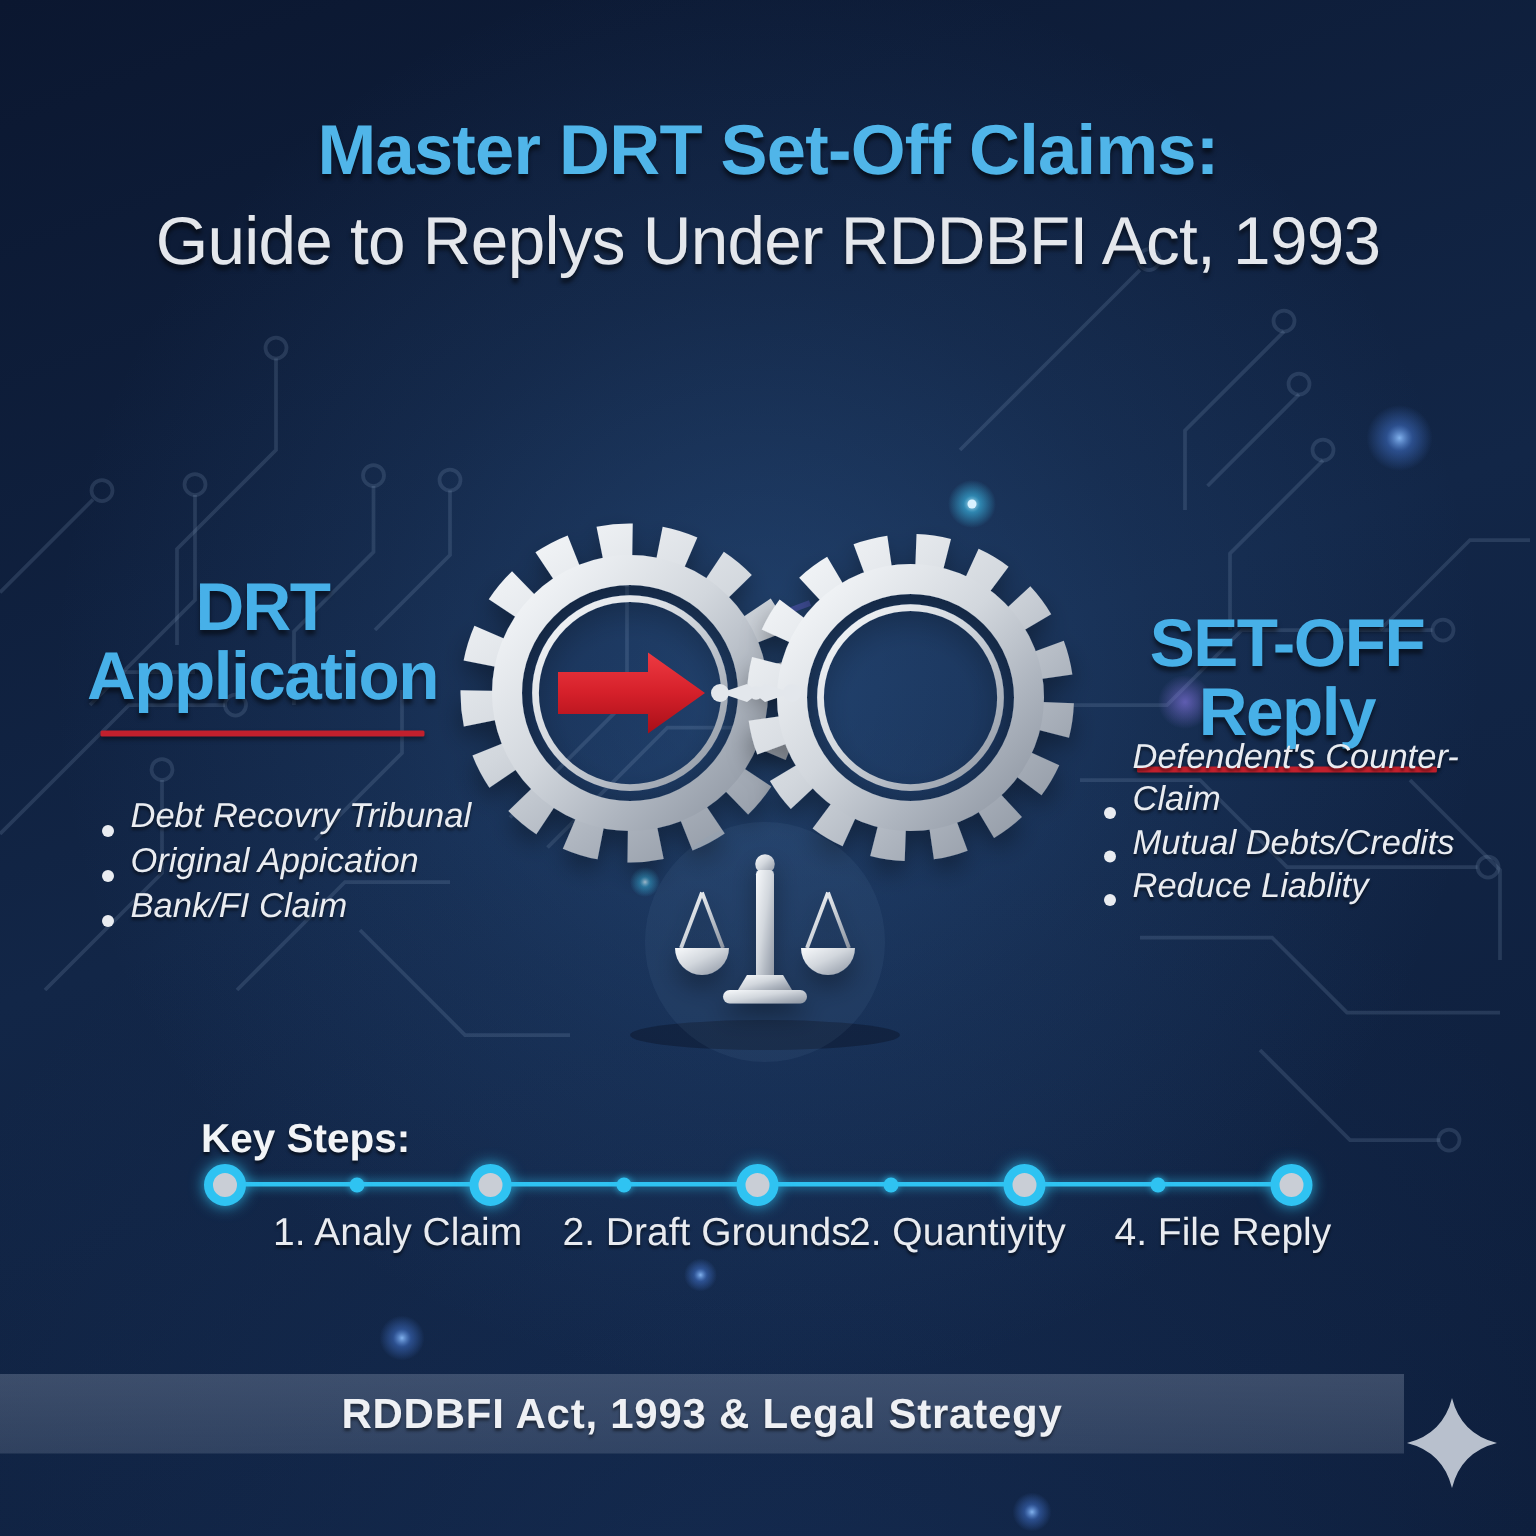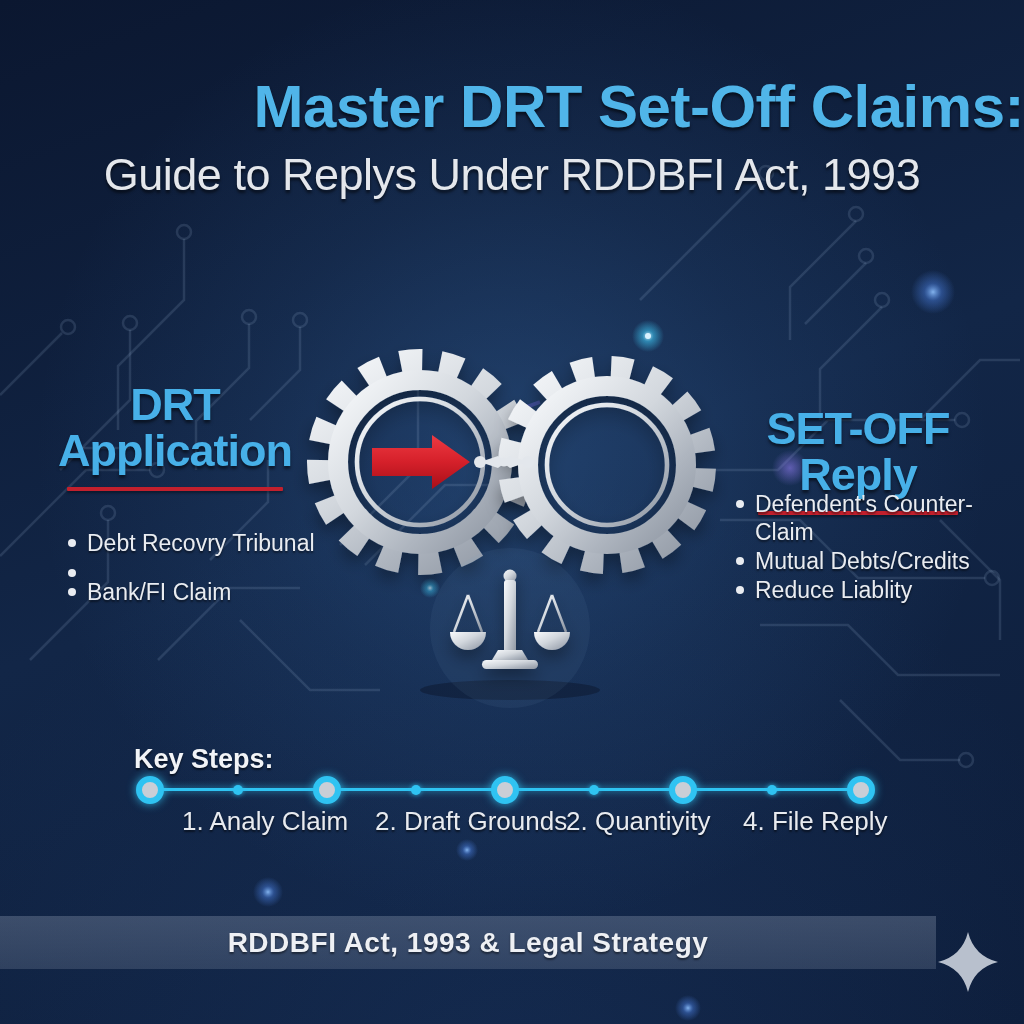--- a/index.html
+++ b/index.html
@@ -9,37 +9,37 @@
     background:
       radial-gradient(circle at 50% 44%, rgba(64,120,185,0.34) 0%, rgba(64,120,185,0.12) 34%, rgba(20,40,75,0) 62%),
       radial-gradient(circle at 50% 108%, rgba(40,80,140,0.22) 0%, rgba(40,80,140,0) 52%),
       linear-gradient(160deg,#0b1730 0%,#122647 48%,#0d1d3a 100%);
   }
   #bgsvg{position:absolute;left:0;top:0;z-index:1;}
   .txt{position:absolute;z-index:4;}
 
   
   .title-wrap{top:72px;left:0;width:1024px;text-align:center;}
-  .title1{font-size:60px;font-weight:bold;letter-spacing:-0.5px;color:#50b5e9;
-          text-shadow:0 3px 3px rgba(0,0,0,0.55);text-align:right;}
+  .title1{font-size:47px;font-weight:bold;letter-spacing:-0.5px;color:#50b5e9;
+          text-shadow:0 3px 3px rgba(0,0,0,0.55);}
   .title2{font-size:45px;font-weight:normal;letter-spacing:-0.5px;color:#e4e7ec;
           margin-top:8px;text-shadow:0 3px 3px rgba(0,0,0,0.55);}
 
   
   .panel-head{font-size:45px;font-weight:bold;line-height:1.02;color:#47b0e8;
               text-align:center;letter-spacing:-1px;text-shadow:0 3px 3px rgba(0,0,0,0.5);}
   .underline{height:4px;background:#c2202d;margin:13px auto 0;border-radius:1px;
              box-shadow:0 2px 3px rgba(0,0,0,0.4);}
   .panel-left-head{top:382px;left:30px;width:290px;}
   .panel-right-head{top:382px;left:728px;width:260px;margin-top:24px;}
   .bullets{list-style:none;margin:0;padding:0;color:#e9ecf1;
            text-shadow:0 2px 2px rgba(0,0,0,0.5);}
   .bullets-left{top:529px;left:68px;width:250px;font-size:23px;line-height:29px;}
   .bullets-right{top:490px;left:736px;width:260px;font-size:23px;line-height:28px;}
-  .bullet-row{display:flex;align-items:flex-start;margin-bottom:1px;}
+  .bullet-row{display:flex;align-items:flex-end;margin-bottom:1px;font-style:italic;}
   .bdot{flex:0 0 auto;width:8px;height:8px;border-radius:50%;background:#e9ecf1;
         margin:10px 11px 0 0;}
 
   
   .ks-label{top:744px;left:134px;font-size:27px;font-weight:bold;color:#f2f4f7;
             text-shadow:0 2px 2px rgba(0,0,0,0.55);}
   .ks-highlight{top:741px;left:392px;width:210px;text-align:center;font-size:27px;
             color:#eef1f5;text-shadow:0 2px 2px rgba(0,0,0,0.55);}
   .tl-line{position:absolute;z-index:3;top:788px;left:150px;width:711px;height:3px;
            background:#2fc3f2;box-shadow:0 0 7px rgba(47,195,242,0.8);}
@@ -205,20 +205,21 @@
     </div>
     <div class="underline" style="width:216px"></div>
   </div>
   <ul class="txt bullets bullets-left">
     <li class="bullet-row">
       <span class="bdot"></span>
       <span>Debt Recovry Tribunal</span>
       </li>
     <li class="bullet-row">
       <span class="bdot"></span>
+      <span>Original Appication</span>
       </li>
     <li class="bullet-row">
       <span class="bdot"></span>
       <span>Bank/FI Claim</span>
       </li>
   </ul>
 
   <div class="txt panel-right-head">
     <div class="panel-head">
       <div>SET-OFF</div>

